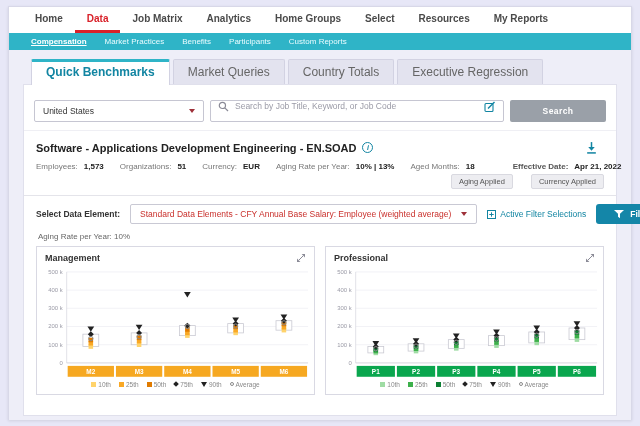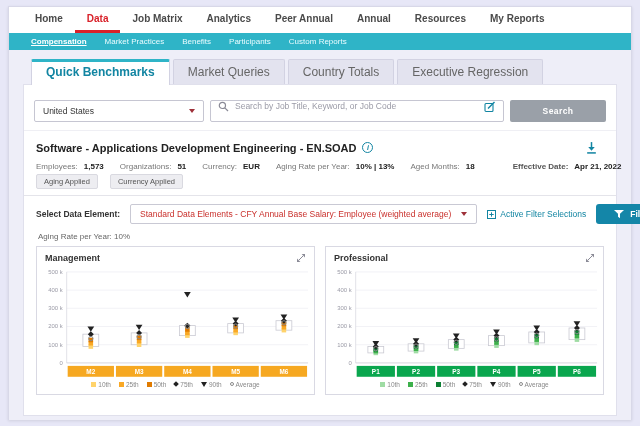--- a/index.html
+++ b/index.html
@@ -30,21 +30,21 @@
   .search-btn{width:96px;height:22px;background:#9aa0a8;color:#fff;border:none;border-radius:2px;font-size:8.5px;font-weight:bold;letter-spacing:.4px;cursor:pointer}
   
   .title-row{display:flex;align-items:center;gap:6px;padding:10px 12px 4px}
   .title-row h1{font-size:11px;color:#222}
   .info-icon{width:11px;height:11px;border-radius:50%;border:1px solid #1285a2;color:#1285a2;font-size:7px;display:flex;align-items:center;justify-content:center;font-weight:bold;font-style:italic;cursor:pointer}
   .dl{margin-left:auto;margin-right:6px;cursor:pointer;display:flex}
   
   .meta-row{display:flex;align-items:center;gap:16px;padding:4px 12px 1px;font-size:8px;color:#777;white-space:nowrap}
   .meta b{color:#222;margin-left:6px}
   .spacer{flex:1}
-  .badge-row{display:flex;gap:12px;padding:2px 12px 6px}
+  .badge-row{display:flex;justify-content:flex-end;gap:18px;padding:2px 12px 6px}
   .badge{font-size:7.5px;color:#555;background:#ededf1;border:1px solid #d9d9e0;border-radius:2px;padding:2px 7px}
   .divider{border:none;border-top:1px solid #e4e4ea;margin:0}
   
   .de-row{display:flex;align-items:center;gap:10px;padding:8px 12px 4px}
   .de-label{font-size:8.5px;color:#333;font-weight:bold;white-space:nowrap}
   .de-select{display:flex;align-items:center;gap:10px;border:1px solid #c9c9d4;border-radius:2px;padding:4px 9px;font-size:8.5px;color:#c9302c;cursor:pointer;white-space:nowrap}
   .afs{margin-left:auto;display:flex;align-items:center;gap:4px;font-size:8.5px;color:#1285a2;cursor:pointer;white-space:nowrap;text-decoration:none}
   .filters-btn{display:flex;align-items:center;gap:6px;background:#1486a8;color:#fff;border:none;border-radius:3px;font-size:8.5px;font-weight:bold;padding:5px 18px;cursor:pointer}
   .aging-note{font-size:8px;color:#666;padding:4px 14px 2px}
   
@@ -65,22 +65,22 @@
 </head>
 <body>
 
 <div class="card">
 
   <nav class="topnav">
     <a class="nav-item">Home</a>
     <a class="nav-item active">Data</a>
     <a class="nav-item">Job Matrix</a>
     <a class="nav-item">Analytics</a>
-    <a class="nav-item">Peer Annual</a>
-    <a class="nav-item">Annual</a>
+    <a class="nav-item">Home Groups</a>
+    <a class="nav-item">Select</a>
     <a class="nav-item">Resources</a>
     <a class="nav-item">My Reports</a>
   </nav>
 
   <nav class="subnav">
     <a class="sub-item active">Compensation</a>
     <a class="sub-item">Market Practices</a>
     <a class="sub-item">Benefits</a>
     <a class="sub-item">Participants</a>
     <a class="sub-item">Custom Reports</a>

